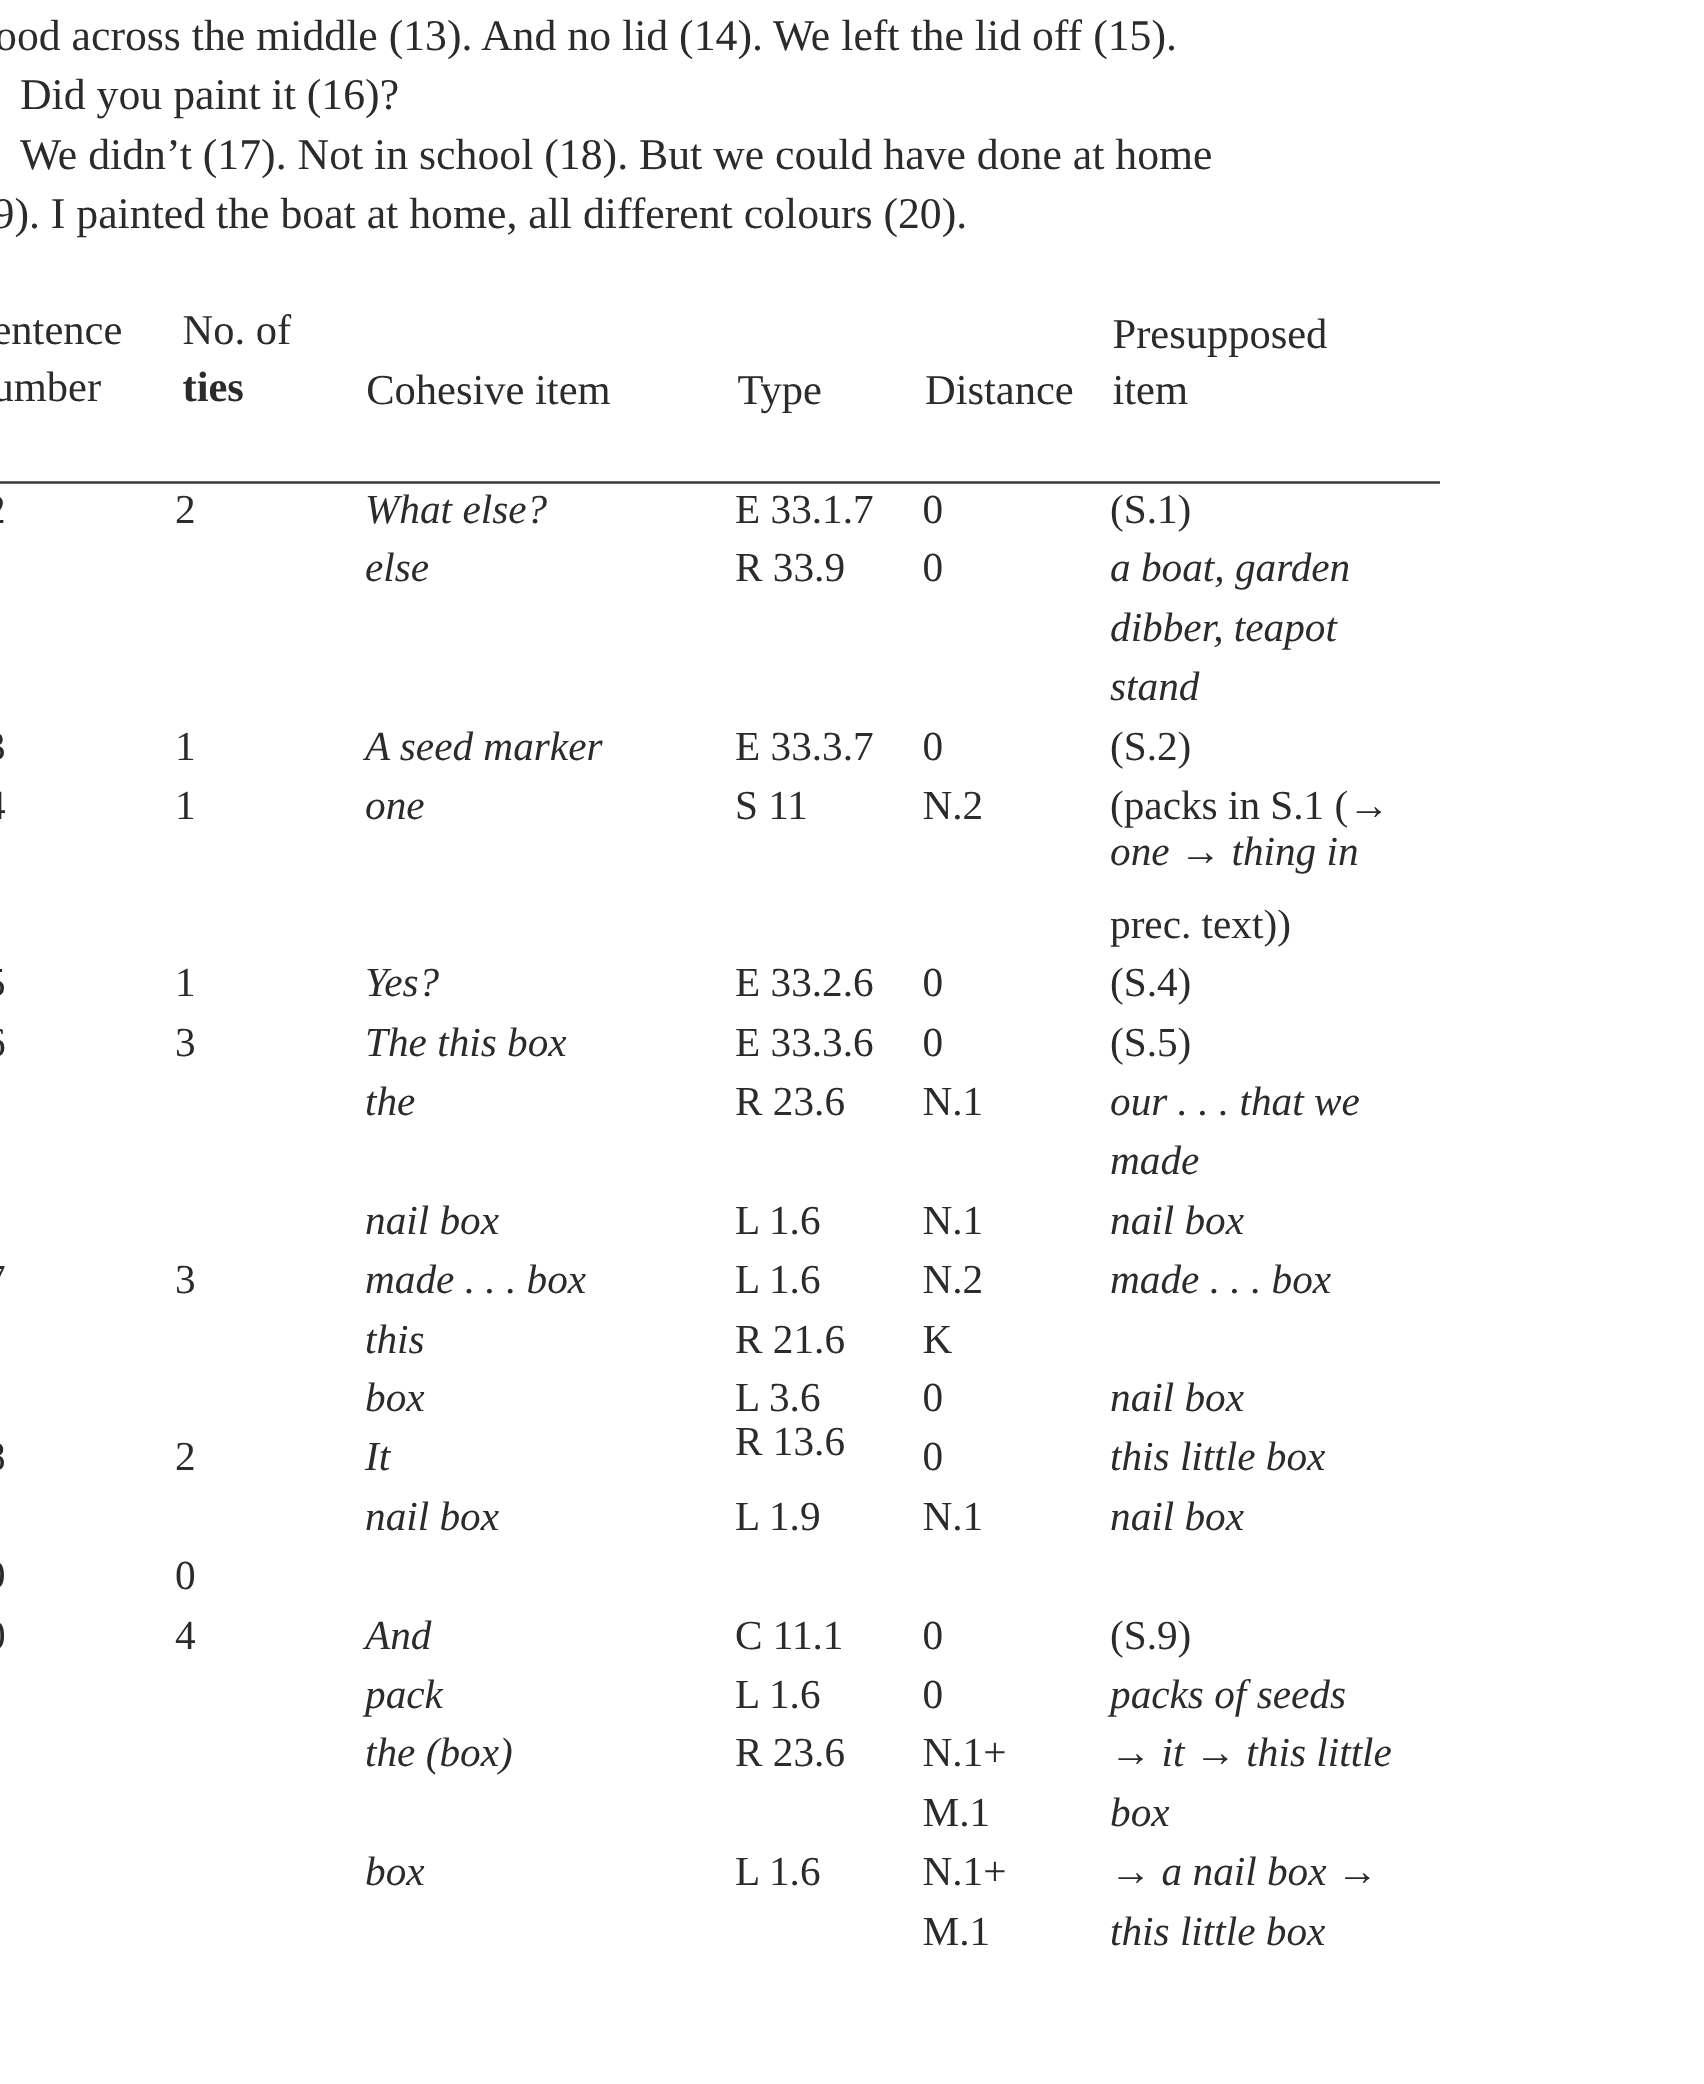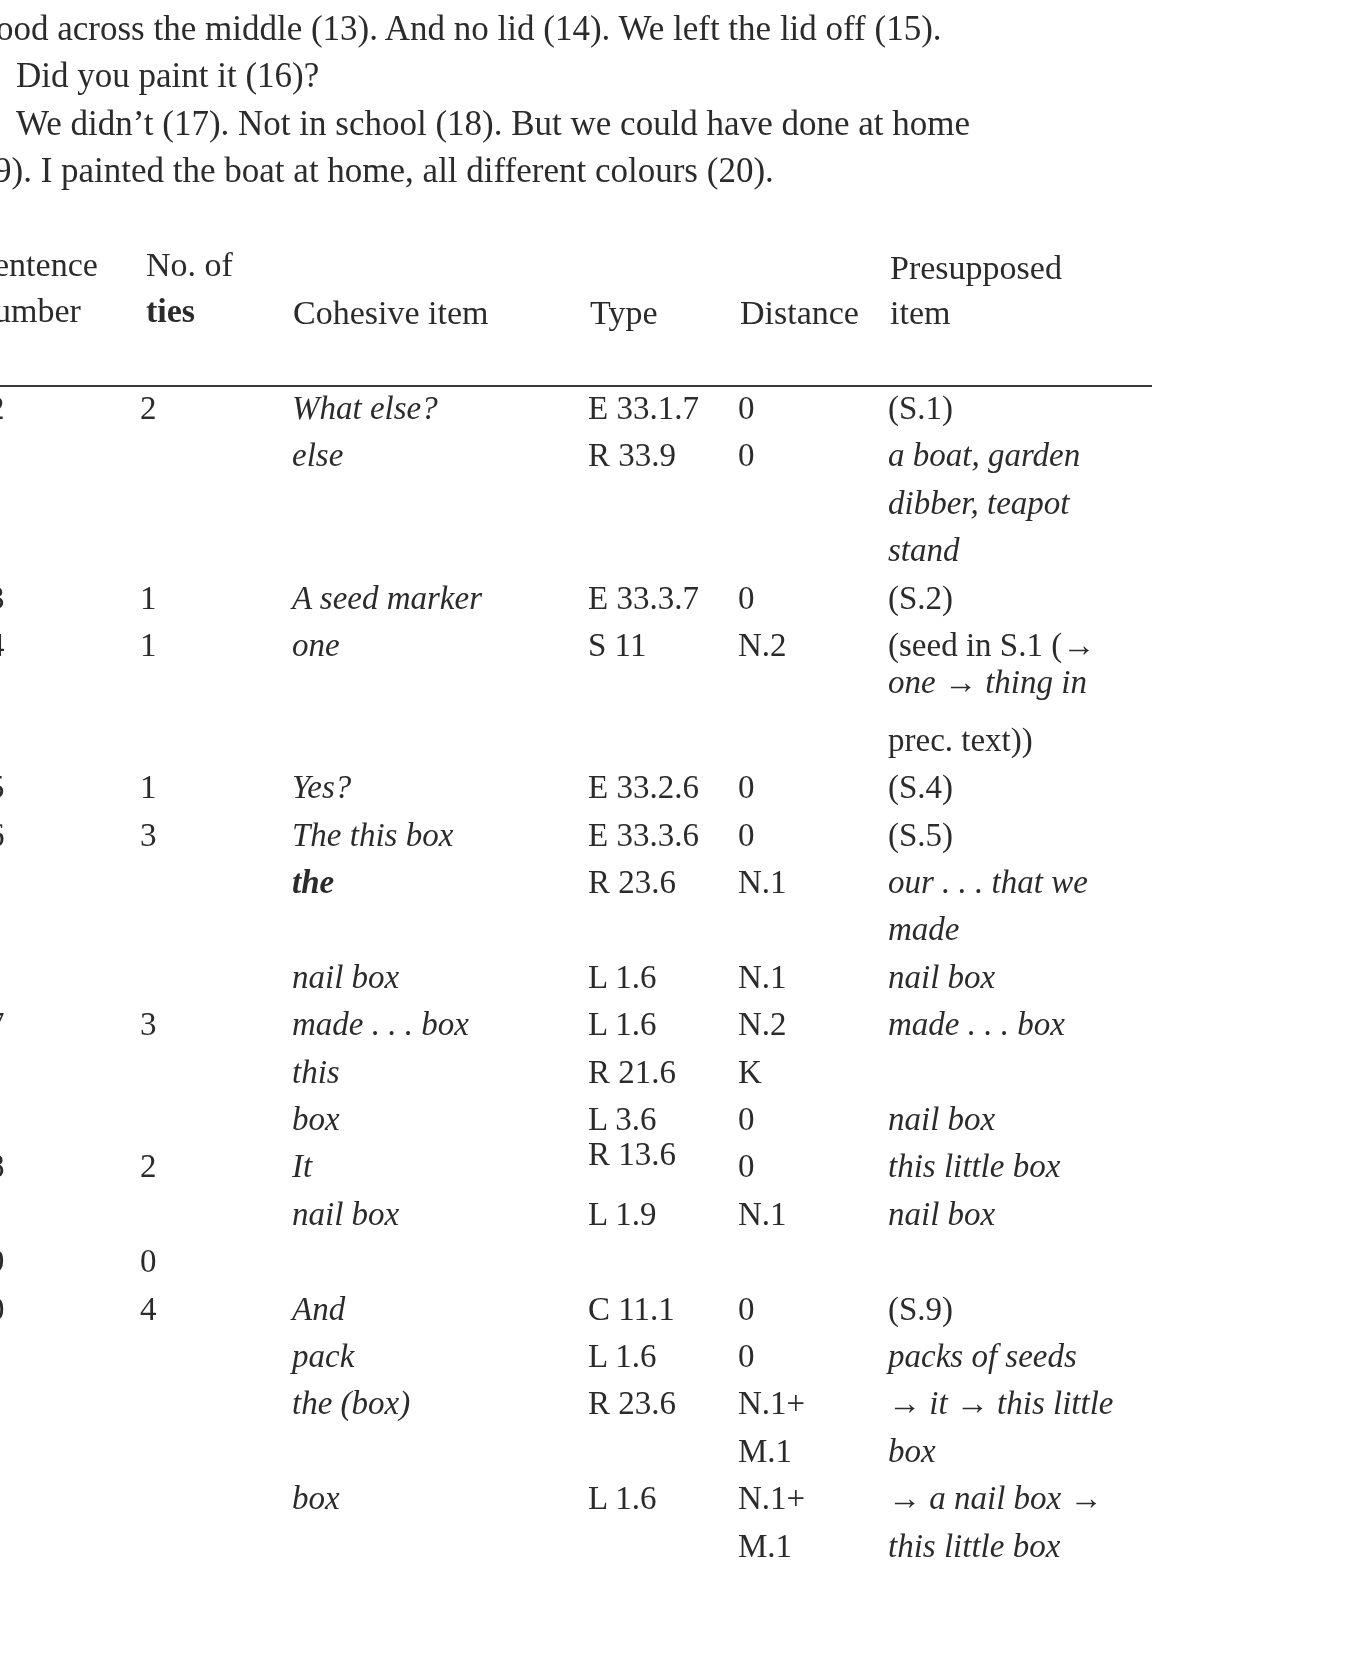--- a/index.html
+++ b/index.html
@@ -82,21 +82,21 @@
       <div class="cell c-type" style="top: 574.6px;">E 33.3.7</div>
       <div class="cell c-dist" style="top: 574.6px;">0</div>
       <div class="cell c-pre" style="top: 574.6px;">(S.2)</div>
     </div>
     <div>
       <div class="cell c-sent" style="top: 622px;">4</div>
       <div class="cell c-ties" style="top: 622px;">1</div>
       <div class="cell c-item it" style="top: 622px;">one</div>
       <div class="cell c-type" style="top: 622px;">S 11</div>
       <div class="cell c-dist" style="top: 622px;">N.2</div>
-      <div class="cell c-pre" style="top: 622px;">(seed in S.1 (→</div>
+      <div class="cell c-pre" style="top: 622px;">(packs in S.1 (→</div>
     </div>
     <div>
       <div class="cell c-sent" style="top: 669.4px;"></div>
       <div class="cell c-ties" style="top: 669.4px;"></div>
       <div class="cell c-item it" style="top: 669.4px;"></div>
       <div class="cell c-type" style="top: 669.4px;"></div>
       <div class="cell c-dist" style="top: 669.4px;"></div>
       <div class="cell c-pre it" style="top: 659px;">one → thing in</div>
     </div>
     <div>
@@ -119,21 +119,21 @@
       <div class="cell c-sent" style="top: 811.6px;">6</div>
       <div class="cell c-ties" style="top: 811.6px;">3</div>
       <div class="cell c-item it" style="top: 811.6px;">The this box</div>
       <div class="cell c-type" style="top: 811.6px;">E 33.3.6</div>
       <div class="cell c-dist" style="top: 811.6px;">0</div>
       <div class="cell c-pre" style="top: 811.6px;">(S.5)</div>
     </div>
     <div>
       <div class="cell c-sent" style="top: 859px;"></div>
       <div class="cell c-ties" style="top: 859px;"></div>
-      <div class="cell c-item it" style="top: 859px; font-weight: bold;">the</div>
+      <div class="cell c-item it" style="top: 859px;">the</div>
       <div class="cell c-type" style="top: 859px;">R 23.6</div>
       <div class="cell c-dist" style="top: 859px;">N.1</div>
       <div class="cell c-pre it" style="top: 859px;">our . . . that we</div>
     </div>
     <div>
       <div class="cell c-sent" style="top: 906.4px;"></div>
       <div class="cell c-ties" style="top: 906.4px;"></div>
       <div class="cell c-item it" style="top: 906.4px;"></div>
       <div class="cell c-type" style="top: 906.4px;"></div>
       <div class="cell c-dist" style="top: 906.4px;"></div>

